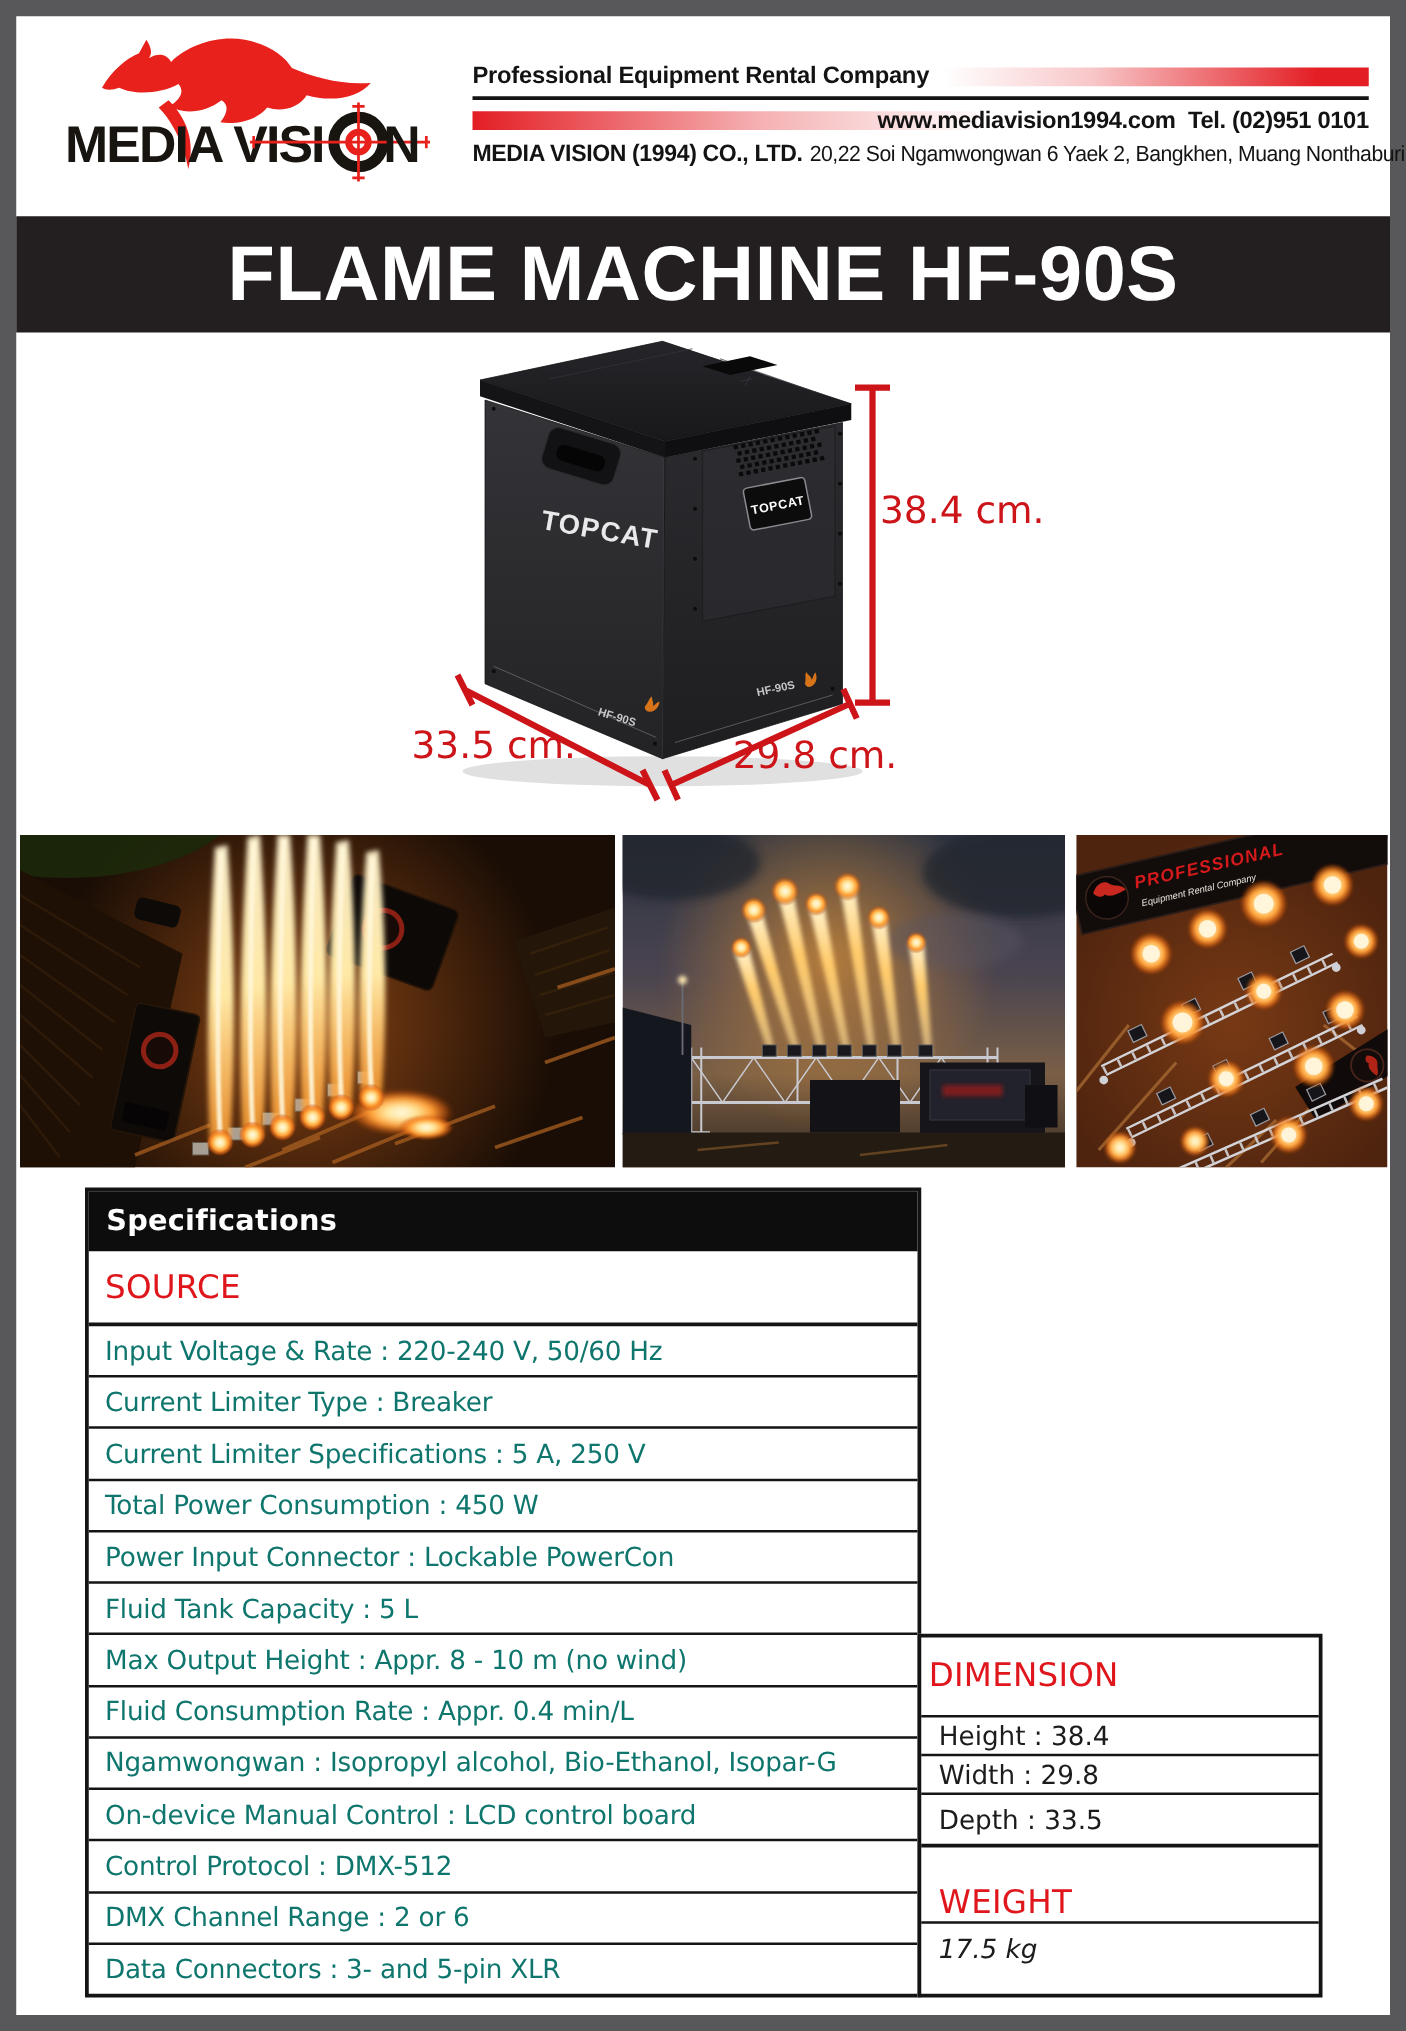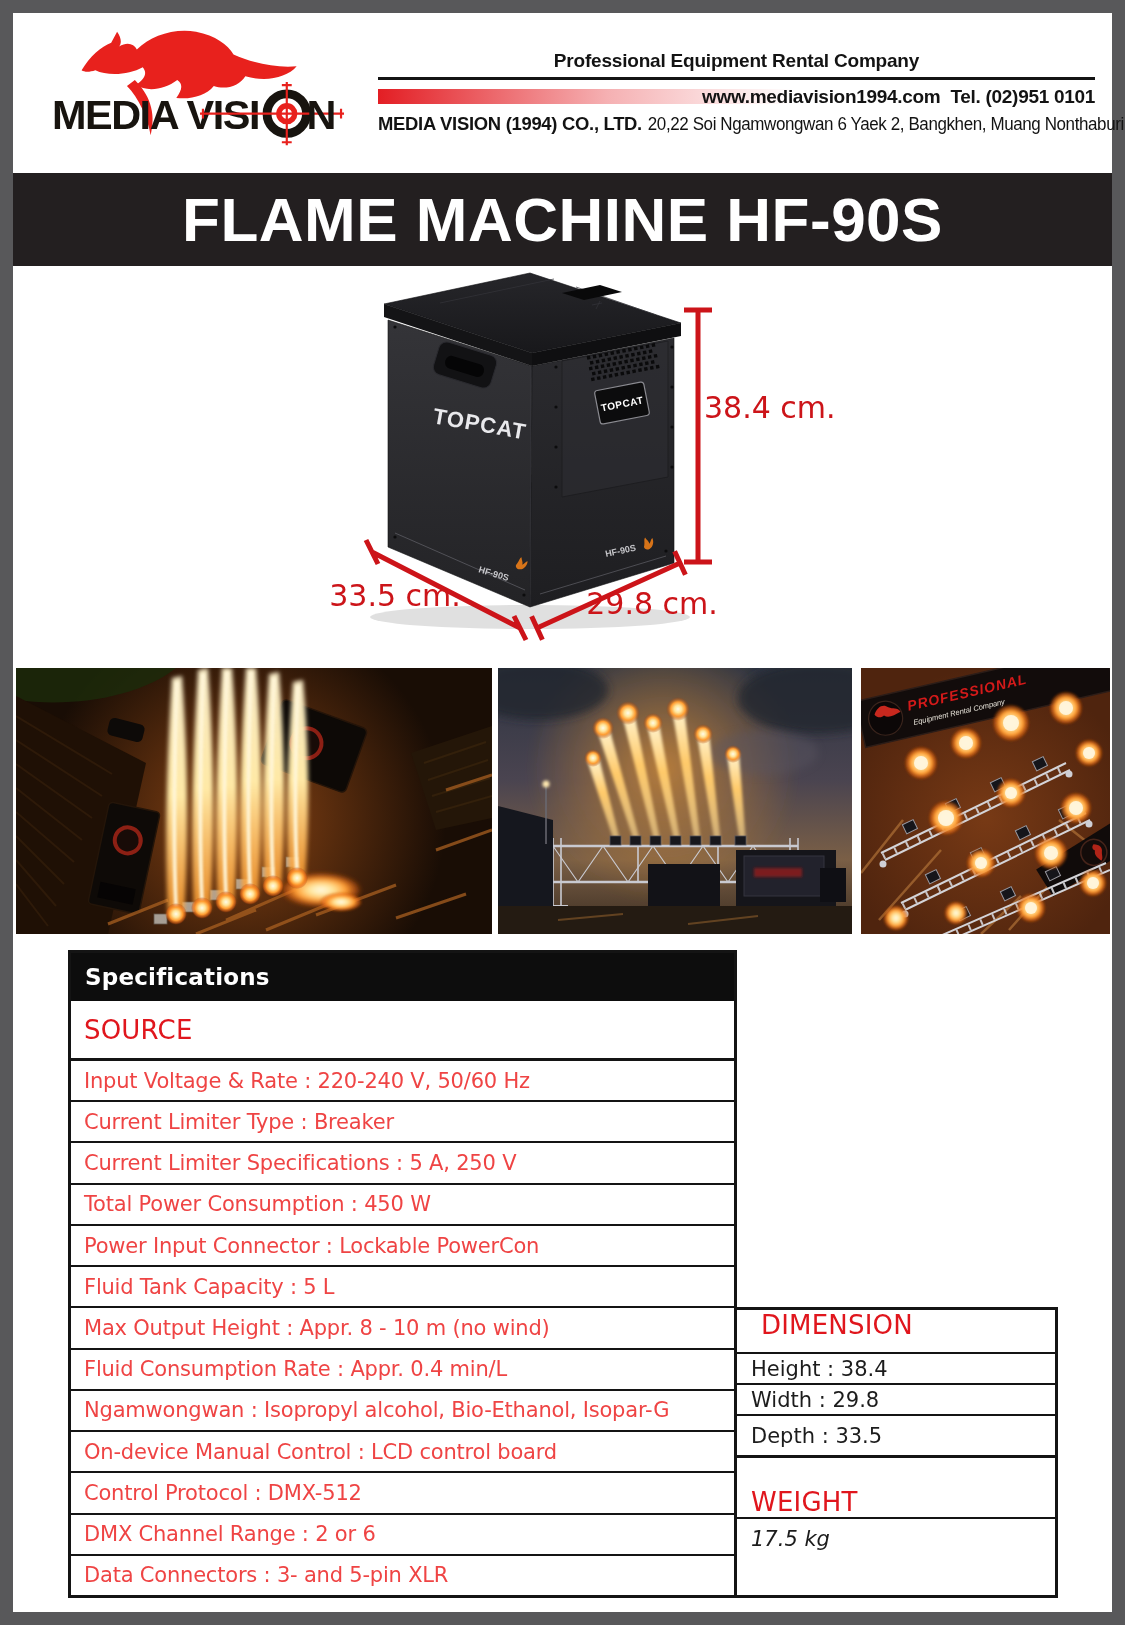--- a/index.html
+++ b/index.html
@@ -3,21 +3,21 @@
 <meta charset="utf-8">
 <style>
   html,body { margin:0; padding:0; background:#3a3a3c; }
   .page { position:relative; width:1125px; height:1625px; background:#58585a;
           font-family:"DejaVu Sans", sans-serif; overflow:hidden; }
   .content { position:absolute; left:13px; top:13px; width:1099px; height:1599px; background:#ffffff; }
 
   
   .logo-svg { position:absolute; left:39px; top:17px; width:292px; height:118px; }
   .head-right { position:absolute; left:365px; top:37px; width:717px; font-family:"Liberation Sans", sans-serif; color:#131313; }
-  .hr-row1 { display:flex; align-items:center; height:22px;flex-direction:column; }
+  .hr-row1 { display:flex; align-items:center; height:22px; }
   .hr-tagline { font-size:19px; font-weight:700; letter-spacing:-0.2px; white-space:nowrap; }
   .bar1 { flex:1; height:15px; margin-left:12px;
           background:linear-gradient(90deg, rgba(227,30,36,0) 0%, rgba(227,30,36,0.25) 35%, #e31e24 88%); }
   .hr-rule { height:3px; background:#141414; margin-top:5px; }
   .hr-row2 { position:relative; height:21px; margin-top:6px; }
   .bar2 { position:absolute; left:0; top:3px; width:100%; height:15px;
           background:linear-gradient(90deg, #e31e24 0%, rgba(227,30,36,0.35) 32%, rgba(227,30,36,0) 58%); }
   .hr-url { position:absolute; right:0; top:0; font-size:19px; font-weight:700; letter-spacing:-0.3px; white-space:nowrap; }
   .hr-url .sep { display:inline-block; width:10px; }
   .hr-row3 { margin-top:6px; white-space:nowrap; transform:scaleX(0.97); transform-origin:left center; }
@@ -44,26 +44,26 @@
   .spec-table { position:absolute; left:55px; top:937px; width:669px; height:648px;
                 border:3px solid #141414; box-sizing:border-box; background:#fff; }
   .spec-header { height:48px; background:#0d0d0d; display:flex; align-items:center; padding-left:14px; box-sizing:border-box; }
   .spec-header span { color:#ffffff; font-size:23px; font-weight:700; letter-spacing:0.2px; }
   .spec-source { height:60px; border-bottom:3px solid #141414; display:flex; align-items:center;
                  padding-left:13px; box-sizing:border-box; }
   .red-head { color:#e0161d; font-size:26px; letter-spacing:0.2px; }
   .spec-rows { display:flex; flex-direction:column; height:534px; }
   .spec-row { flex:1; display:flex; align-items:center; padding-left:13px; box-sizing:border-box; }
   .spec-row + .spec-row { border-top:2px solid #141414; }
-  .spec-cell { font-size:21px; color:#ef4444; letter-spacing:-0.2px; white-space:nowrap; }
+  .spec-cell { font-size:21px; color:#0f766e; letter-spacing:-0.2px; white-space:nowrap; }
 
   
   .side-table { position:absolute; left:721px; top:1294px; width:324px; height:291px;
                 border:3px solid #141414; box-sizing:border-box; background:#fff; }
-  .side-dim-header { height:44px; border-bottom:2px solid #141414; display:flex; align-items:flex-start; padding-left:24px; box-sizing:border-box; }
+  .side-dim-header { height:64px; border-bottom:2px solid #141414; display:flex; align-items:center; padding-left:6px; box-sizing:border-box; }
   .side-row { height:31px; border-bottom:2px solid #141414; display:flex; align-items:center; padding-left:14px; box-sizing:border-box; }
   .side-row.heavy { height:42px; border-bottom:3px solid #141414; }
   .side-weight-header { height:61px; border-bottom:2px solid #141414; display:flex; align-items:flex-end; padding-left:14px; box-sizing:border-box; }
   .side-value { height:40px; display:flex; align-items:center; padding-left:14px; box-sizing:border-box;font-style:italic; }
   .side-cell { font-size:21px; color:#1c1c1c; }
 </style>
 </head>
 <body>
 
 <div class="page">

